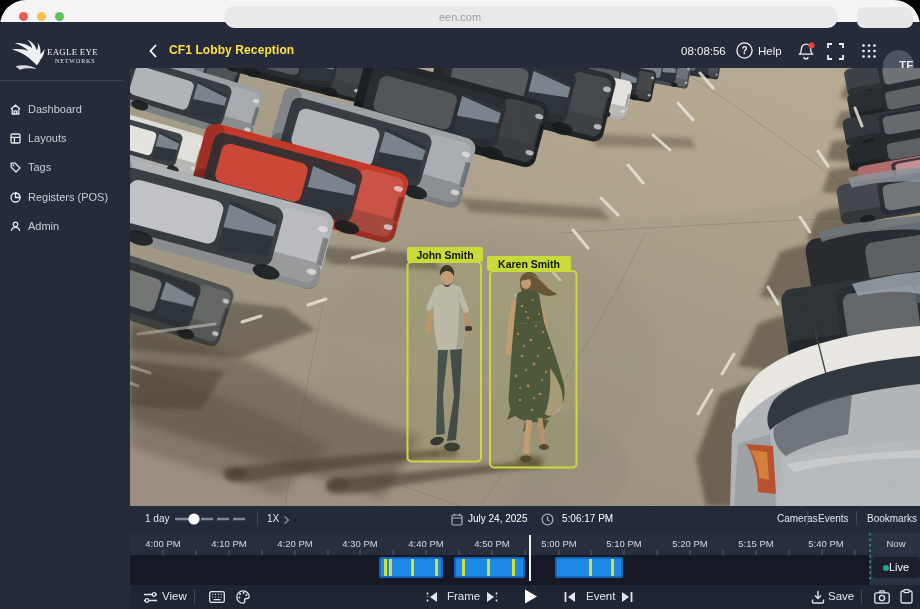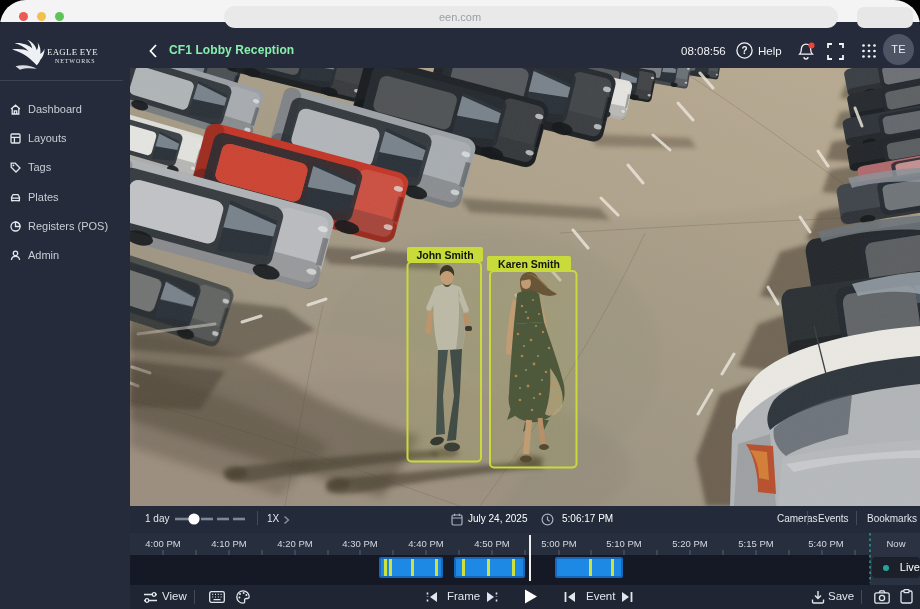--- a/index.html
+++ b/index.html
@@ -7,45 +7,45 @@
   overflow:hidden;background:#252b3a}
 
 .chrome{position:absolute;left:0;top:0;width:920px;height:22px;background:#f4f4f4}
 .dot{position:absolute;top:12px;width:9px;height:9px;border-radius:50%}
 .pill{position:absolute;left:224px;top:6px;width:614px;height:22px;border-radius:11px;background:#e9e9ea}
 .urltxt{position:absolute;left:0;top:6px;width:920px;height:22px;line-height:22px;text-align:center;
   font-size:11px;color:#9a9ea3}
 .extbox{position:absolute;left:857px;top:7px;width:56px;height:21px;border-radius:7px;background:#e7e7e8}
 
 .topbar{position:absolute;left:130px;top:34px;width:790px;height:34px;background:#252b3a;color:#fff}
-.title{position:absolute;left:39px;top:9px;font-size:12px;font-weight:600;letter-spacing:.1px;color:#86efac}
+.title{position:absolute;left:39px;top:9px;font-size:12px;font-weight:600;letter-spacing:.1px;color:#fde047}
 .clocktx{position:absolute;left:551px;top:11px;font-size:11.5px;color:#f2f3f5}
 .helptx{position:absolute;left:628px;top:11px;font-size:11.5px;color:#f2f3f5}
-.avatar{position:absolute;left:753px;top:0;width:31px;height:31px;border-radius:50%;background:#4d5564;
-  color:#eceef1;font-size:11px;font-weight:400;text-align:center;line-height:31px;letter-spacing:.3px}
+.avatar{position:absolute;left:753px;top:16px;width:31px;height:31px;border-radius:50%;background:#4d5564;
+  color:#eceef1;font-size:11px;font-weight:700;text-align:right;line-height:31px;letter-spacing:.3px}
 
 .sidebar{position:absolute;left:0;top:34px;width:130px;height:575px;background:#252b3a}
 .sbdiv{position:absolute;left:0;top:46px;width:123px;height:1px;background:#3c4454}
 .menu{position:absolute;left:0;top:61px;width:130px}
 .mi{position:relative;height:29.2px;color:#c9ced6;font-size:11px}
 .mi .ic{position:absolute;left:9px;top:8px;width:13px;height:13px}
 .mi .tx{position:absolute;left:28px;top:8px}
 
 .video{position:absolute;left:130px;top:68px;width:790px;height:438px;background:#d946ef}
 
 .row1{position:absolute;left:130px;top:506px;width:790px;height:27px;background:#232a39;color:#e3e7ee;font-size:10px}
 .row1 .it{position:absolute;top:7px}
 .tlrow{position:absolute;left:130px;top:533px;width:790px;height:22px;background:#272e3d;color:#d4d9e1;font-size:9.5px}
 .tlab{position:absolute;top:5px;transform:translateX(-50%)}
 .barrow{position:absolute;left:130px;top:555px;width:790px;height:30px;background:#141925}
 .nowzone{position:absolute;left:740px;top:0;width:50px;height:52px;background:#2a3140}
 .bluebar{position:absolute;top:2px;height:21px;background:#1e88e5;border:2px solid #1467ba;border-radius:2px}
 .evline{position:absolute;top:0;width:3px;height:17px;background:#cde23d}
 .livebadge{position:absolute;left:742px;top:2px;width:48px;height:21px;background:#1b202b;border-radius:4px;color:#fff;
-  font-size:11px;font-weight:500;line-height:21px;text-align:right;padding-left:6px}
+  font-size:11px;font-weight:500;line-height:21px;text-align:center;padding-left:6px}
 .livedot{position:absolute;left:11px;top:8px;width:6px;height:6px;border-radius:50%;background:#27a59a}
 .playhead{position:absolute;left:400px;top:535px;width:2px;height:46px;background:#f0efec;z-index:5}
 .toolbar{position:absolute;left:130px;top:585px;width:790px;height:24px;background:#1f2532;color:#e2e6ec;font-size:11.5px}
 .toolbar .it{position:absolute;top:5px}
 .sep{position:absolute;width:1px;height:14px;background:#434b5a;top:5px}
 svg{display:block}
 .icw{stroke:#e2e6ec;fill:none;stroke-width:1.3}
 </style></head><body>
 <div class="window">
 
@@ -81,26 +81,20 @@
             <path class="icw" d="M2 5.4 H11 M5.4 5.4 V11"></path>
           </svg>
           <span class="tx">Layouts</span>
         </div>
       <div class="mi">
           <svg class="ic" viewBox="0 0 13 13">
             <path class="icw" d="M2.2 6.2 V2.2 H6.2 L11 7 L7 11 Z"></path>
             <circle cx="4.4" cy="4.4" r="0.9" fill="#e2e6ec"></circle>
           </svg>
           <span class="tx">Tags</span>
-        </div>
-      <div class="mi">
-          <svg class="ic" viewBox="0 0 13 13">
-            <path class="icw" d="M2.2 7.2 L3.4 4.4 C3.6 3.9 4 3.7 4.5 3.7 H8.5 C9 3.7 9.4 3.9 9.6 4.4 L10.8 7.2 M2.6 7.2 H10.4 V9.6 H2.6 Z M3.4 9.6 V10.6 M9.6 9.6 V10.6"></path>
-          </svg>
-          <span class="tx">Plates</span>
         </div>
       <div class="mi">
           <svg class="ic" viewBox="0 0 13 13">
             <circle class="icw" cx="6.5" cy="6.5" r="4.5"></circle>
             <path class="icw" d="M6.5 2 A4.5 4.5 0 0 1 11 6.5 H6.5 Z"></path>
           </svg>
           <span class="tx">Registers (POS)</span>
         </div>
       <div class="mi">
           <svg class="ic" viewBox="0 0 13 13">

